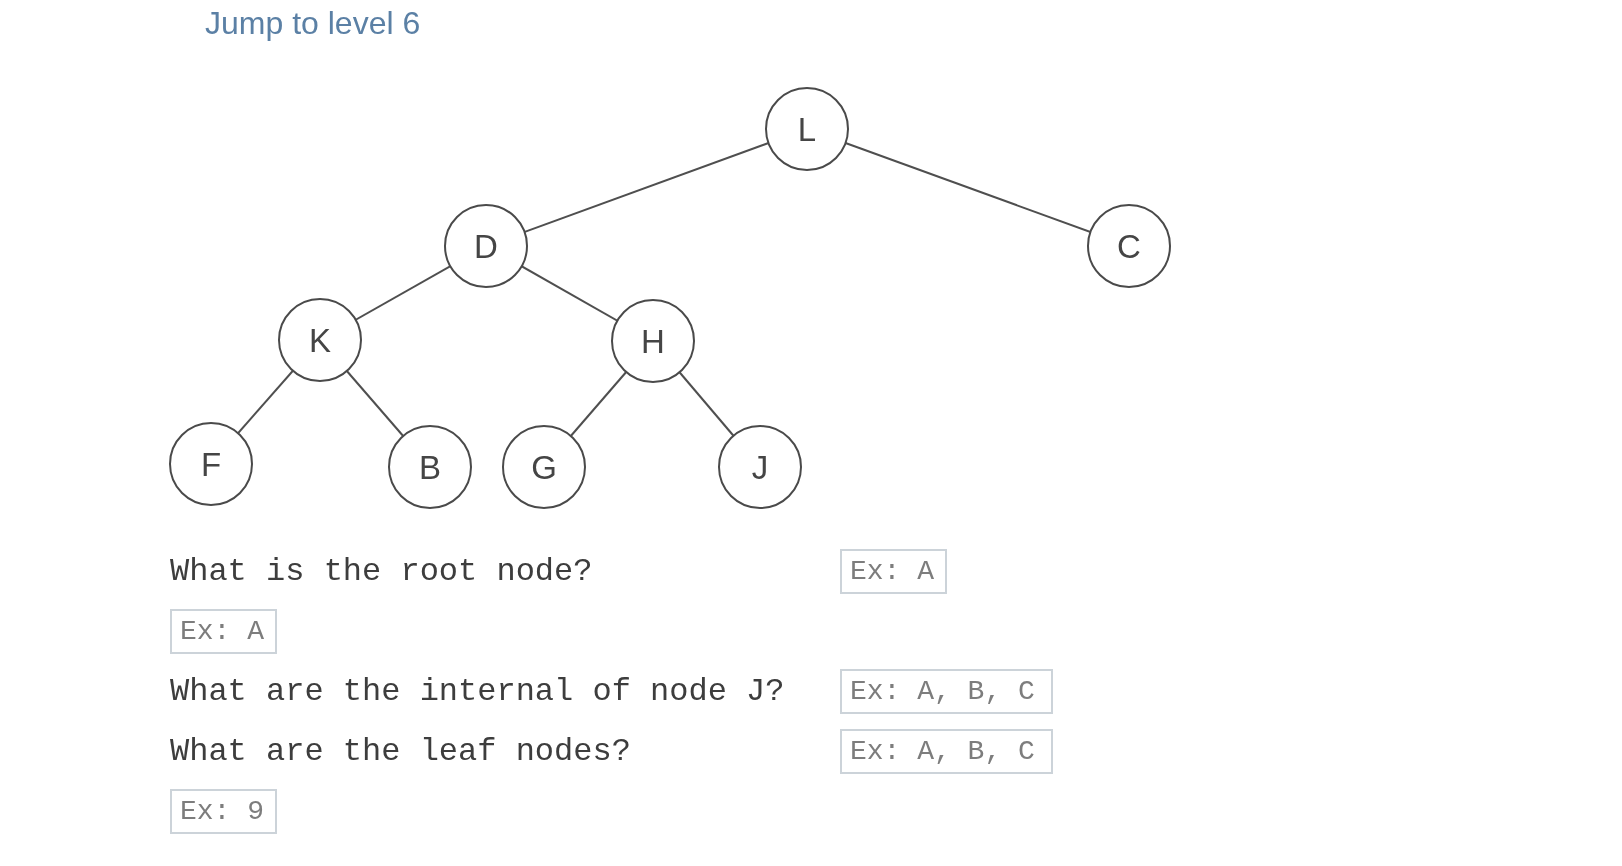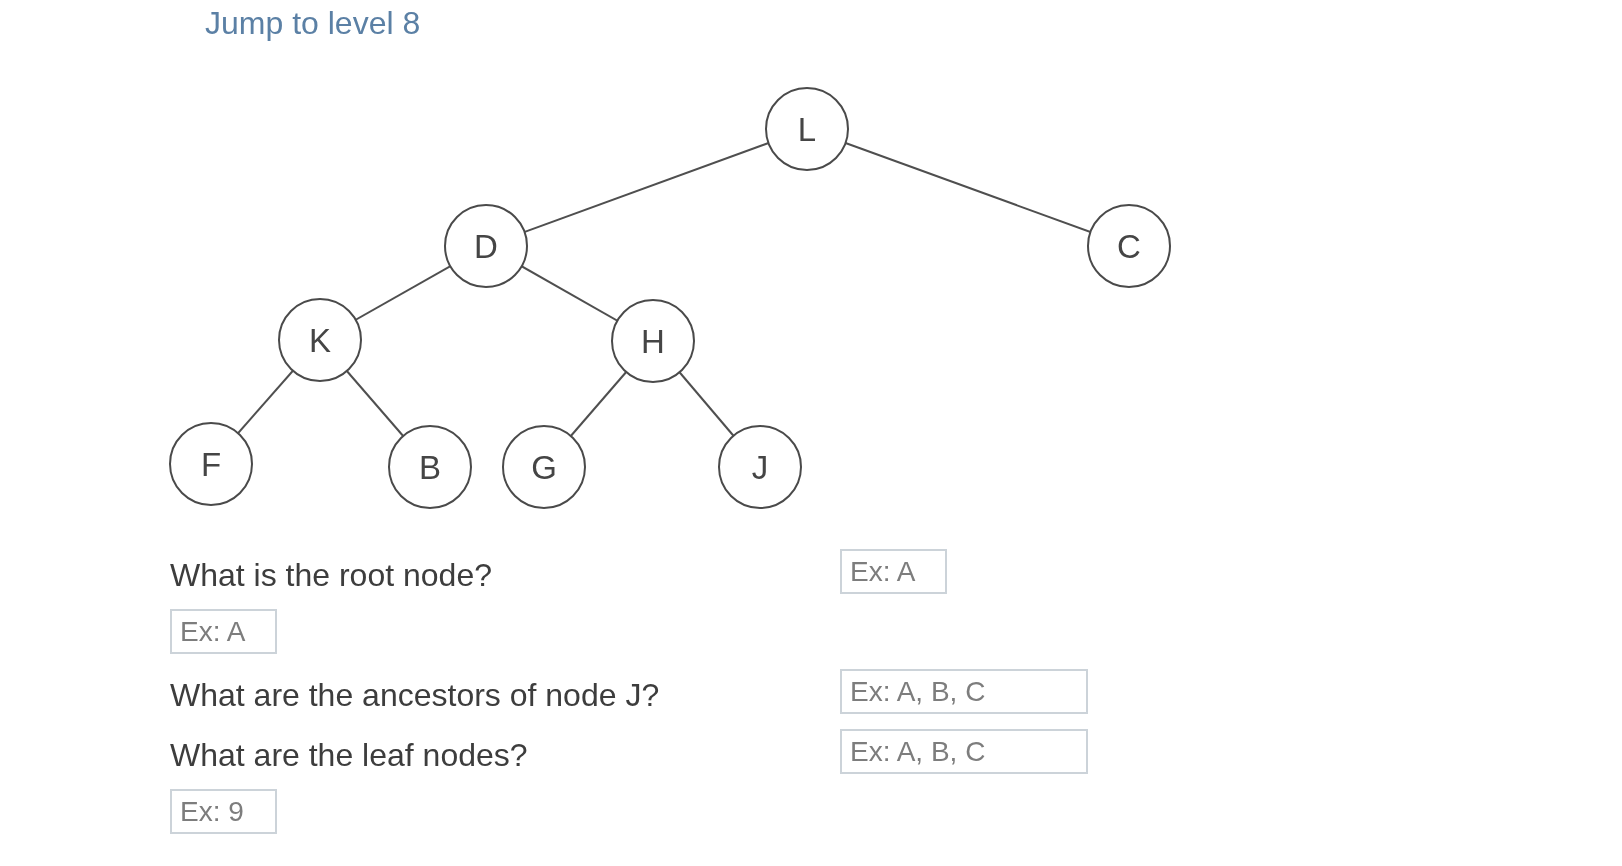--- a/index.html
+++ b/index.html
@@ -21,42 +21,42 @@
   }
   #tree-svg { position:absolute; top:0; left:0; }
   #tree-svg line { stroke:#4f4f4f; stroke-width:2; }
   #tree-svg circle { fill:#ffffff; stroke:#4a4a4a; stroke-width:2; }
   #tree-svg text {
     fill:#454545; font-size:33px;
     text-anchor:middle;
     font-family:"Liberation Sans", sans-serif;
   }
   #questions { position:absolute; left:170px; top:549px; }
-  .q-row { display:flex; align-items:flex-end; height:45px; margin-bottom:15px; }
+  .q-row { display:flex; align-items:center; height:45px; margin-bottom:15px;font-family:Liberation Mono, monospace; }
   .q-label { width:670px; font-size:32px; color:#3d3d3d; }
   .q-input {
     height:45px;
     border:2px solid #ccd3d9;
     border-radius:0;
     font-size:28px;
     color:#6e6e6e;
     padding:0 4px 0 8px;
     box-sizing:border-box;
     font-family:inherit;
     background:#ffffff;
     outline:none;
   }
   .q-input::placeholder { color:#7d7d7d; opacity:1; }
   .input-small { width:107px; }
-  .input-large { width:248px; }
+  .input-large { width:213px; }
 </style>
 </head>
 <body>
 
-<a class="jump-link">Jump to level 8</a>
+<a class="jump-link">Jump to level 6</a>
 
 <svg id="tree-svg" width="1622" height="530" viewBox="0 0 1622 530">
     <line x1="807" y1="129" x2="486" y2="246"></line>
     <line x1="807" y1="129" x2="1129" y2="246"></line>
     <line x1="486" y1="246" x2="320" y2="340"></line>
     <line x1="486" y1="246" x2="653" y2="341"></line>
     <line x1="320" y1="340" x2="211" y2="464"></line>
     <line x1="320" y1="340" x2="430" y2="467"></line>
     <line x1="653" y1="341" x2="544" y2="467"></line>
     <line x1="653" y1="341" x2="760" y2="467"></line>
@@ -100,21 +100,21 @@
 
 <div id="questions">
     <div class="q-row">
       <div class="q-label">What is the root node?</div>
       <input type="text" class="q-input input-small" placeholder="Ex: A" style="">
     </div>
     <div class="q-row">
       <input type="text" class="q-input input-small" placeholder="Ex: A" style="">
     </div>
     <div class="q-row">
-      <div class="q-label">What are the ancestors of node J?</div>
+      <div class="q-label">What are the internal of node J?</div>
       <input type="text" class="q-input input-large" placeholder="Ex: A, B, C" style="">
     </div>
     <div class="q-row">
       <div class="q-label">What are the leaf nodes?</div>
       <input type="text" class="q-input input-large" placeholder="Ex: A, B, C" style="">
     </div>
     <div class="q-row">
       <input type="text" class="q-input input-small" placeholder="Ex: 9" style="">
     </div>
   </div>

